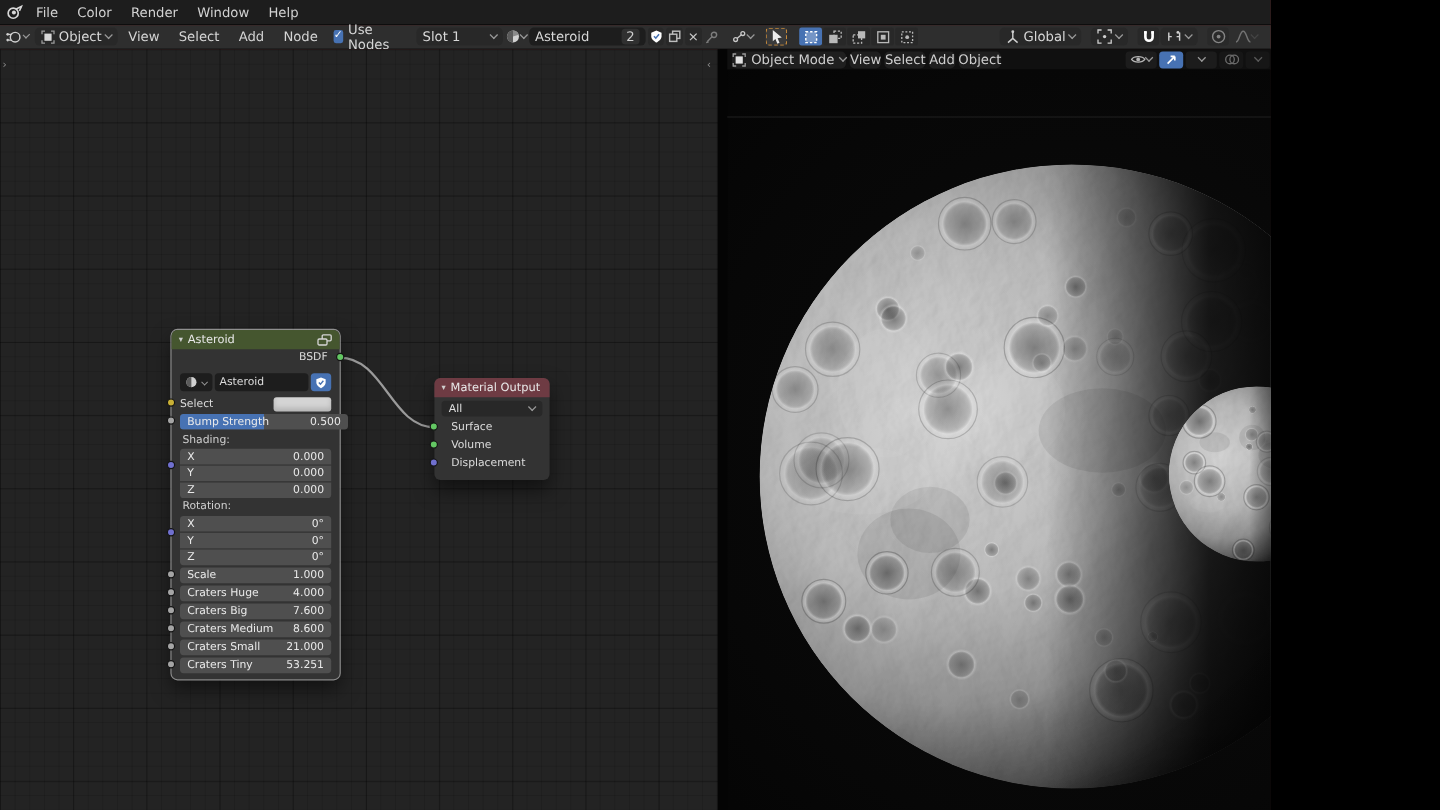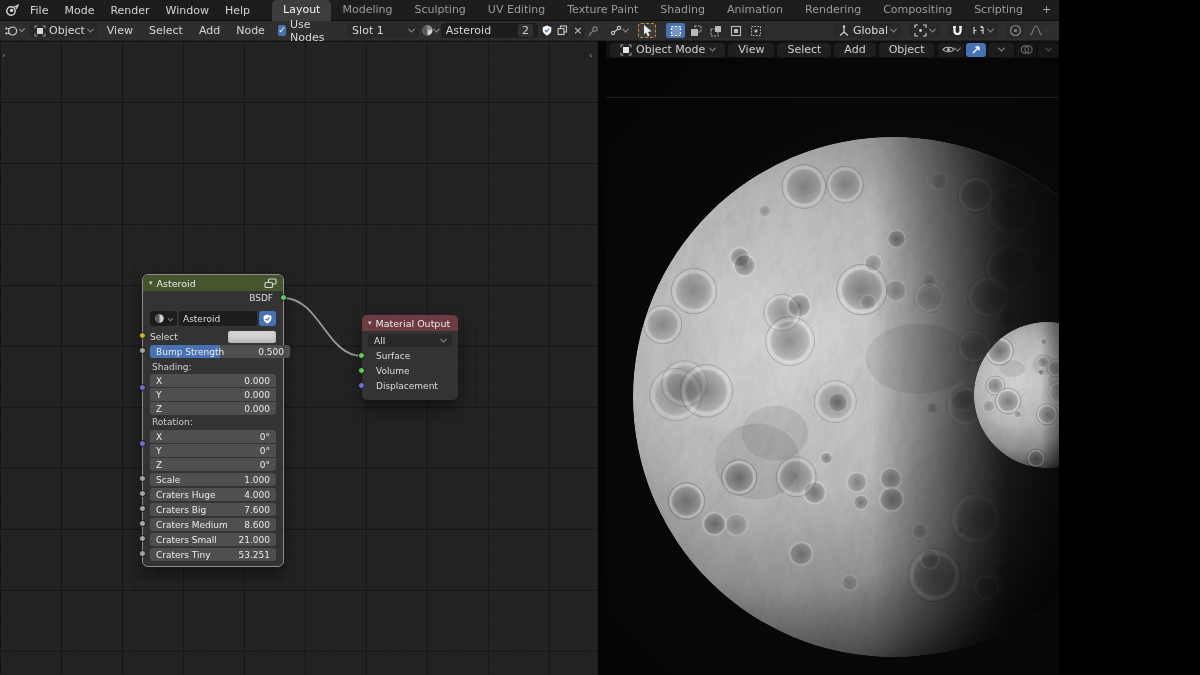--- a/index.html
+++ b/index.html
@@ -53,21 +53,21 @@
       linear-gradient(rgba(0,0,0,.28) 1px, transparent 1px),
       linear-gradient(90deg, rgba(0,0,0,.28) 1px, transparent 1px),
       linear-gradient(rgba(0,0,0,.12) 1px, transparent 1px),
       linear-gradient(90deg, rgba(0,0,0,.12) 1px, transparent 1px);
     background-size:61px 61px,61px 61px,12.2px 12.2px,12.2px 12.2px; }
   .seam{ position:absolute; left:598px; top:41px; width:8px; height:634px; background:#040404; z-index:4; }
   .vp-area{ position:absolute; left:600px; top:41px; width:600px; height:634px; background:#050505; }
   .vp-header{ position:absolute; left:0; top:0; width:600px; height:17px; background:#101010;
               display:flex; align-items:center; gap:3px; padding-left:10px; }
   .vmenu{ background:#1f1f1f; border-radius:4px; height:14px; display:inline-flex;
-          align-items:center; padding:0 10px; color:#cfcfcf; }
+          align-items:center; padding:0 0; color:#cfcfcf; }
   .vicon{ width:20px; height:14px; border-radius:3px; background:#1c1c1c;
           display:inline-flex; align-items:center; justify-content:center; }
   .vicon.on{ background:#4772b3; }
   .vp-right{ margin-left:auto; display:flex; align-items:center; gap:2px; padding-right:4px; }
   .edge-arrow{ position:absolute; color:#8e8e8e; font-size:9px; z-index:5; }
 
   
   .node{ position:absolute; background:#333333; border-radius:5px;
          box-shadow:0 8px 16px rgba(0,0,0,.5); font-size:9px; color:#dcdcdc; }
   .node.selected{ outline:1px solid rgba(235,235,235,.55); }
@@ -105,37 +105,24 @@
 
   <div class="topbar">
     <span class="logo">
       <svg width="15" height="14" viewBox="0 0 15 14">
           <circle cx="7" cy="8" r="4.2" fill="none" stroke="#d8d8d8" stroke-width="1.4"></circle>
           <circle cx="7.6" cy="7.4" r="1.7" fill="#d8d8d8"></circle>
           <path d="M9.5 4.5 L14 2.2 L12.2 6" fill="none" stroke="#d8d8d8" stroke-width="1.3"></path>
         </svg>
     </span>
     <span class="tmenu">File</span>
-    <span class="tmenu">Mode</span>
+    <span class="tmenu">Color</span>
     <span class="tmenu">Render</span>
     <span class="tmenu">Window</span>
     <span class="tmenu">Help</span>
-    <div class="tabs">
-      <span class="tab active">Layout</span>
-      <span class="tab">Modeling</span>
-      <span class="tab">Sculpting</span>
-      <span class="tab">UV Editing</span>
-      <span class="tab">Texture Paint</span>
-      <span class="tab">Shading</span>
-      <span class="tab">Animation</span>
-      <span class="tab">Rendering</span>
-      <span class="tab">Compositing</span>
-      <span class="tab">Scripting</span>
-      <span class="tab add">+</span>
-    </div>
     <div class="topbar-right">
       <span>
         <svg width="14" height="14" viewBox="0 0 14 14">
             <path d="M6.5 3 C8.8 5.2 9.8 7 9.8 8.6 A3.3 3.3 0 0 1 3.2 8.6 C3.2 7 4.2 5.2 6.5 3 Z" fill="#c9c9c9"></path>
             <circle cx="10.6" cy="9.8" r="2.5" fill="#2e2e2e" stroke="#c9c9c9" stroke-width="1"></circle>
           </svg>
       </span>
       <span class="chev"></span>
     </div>
   </div>

